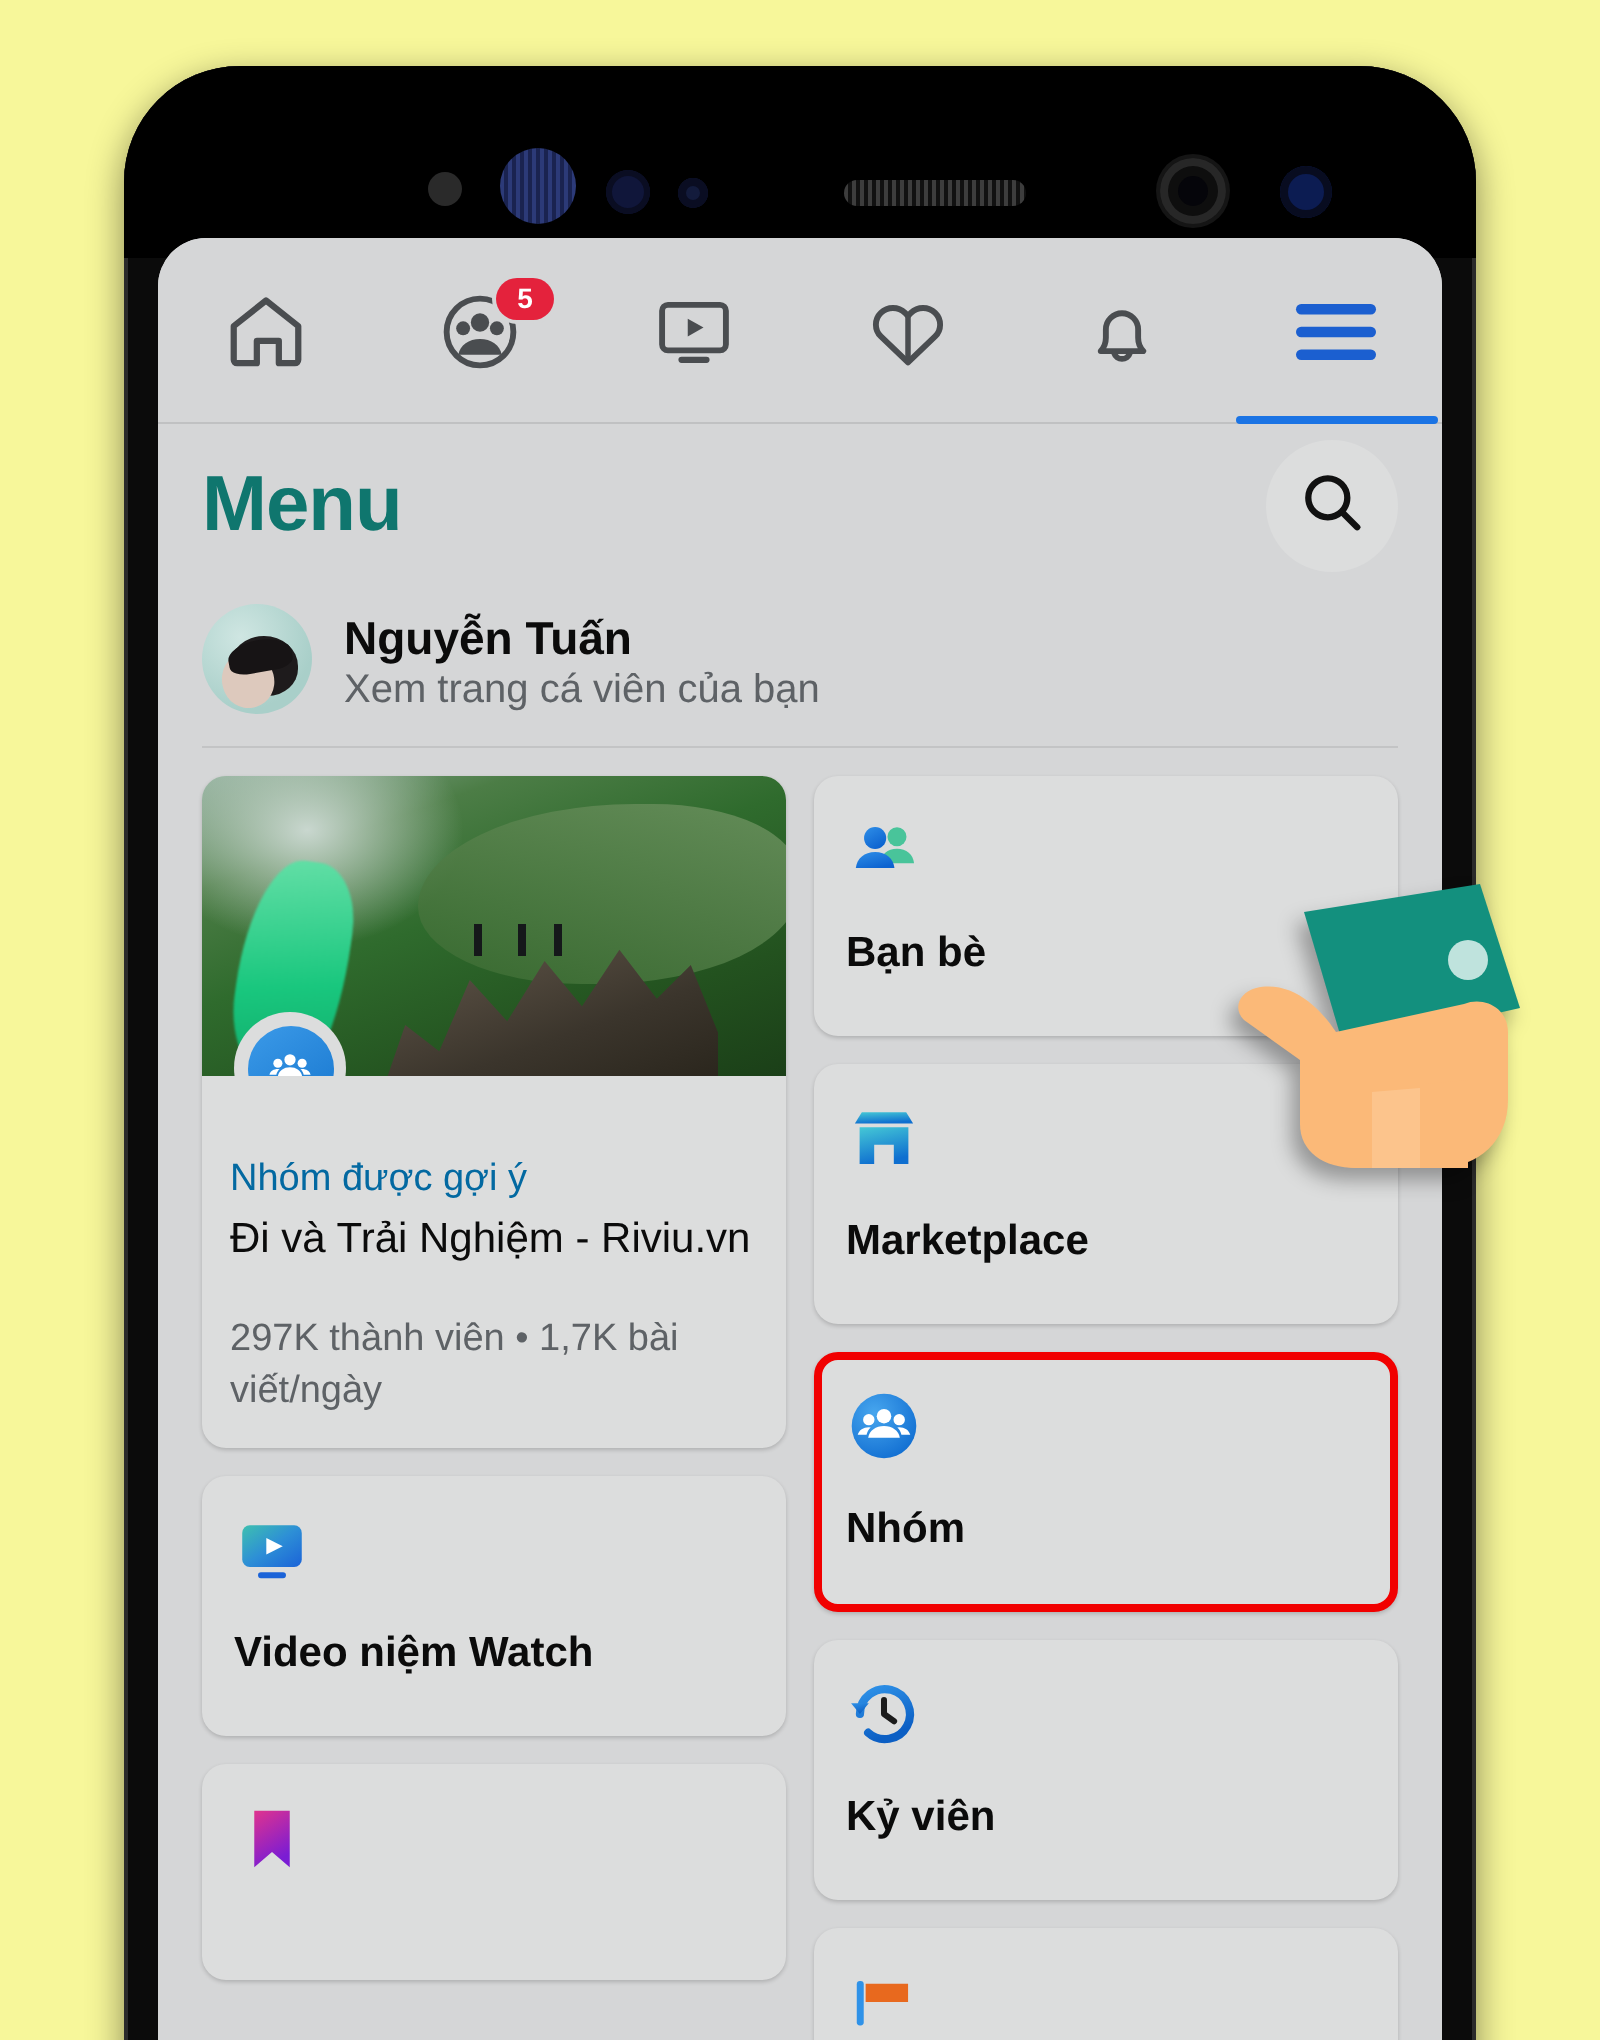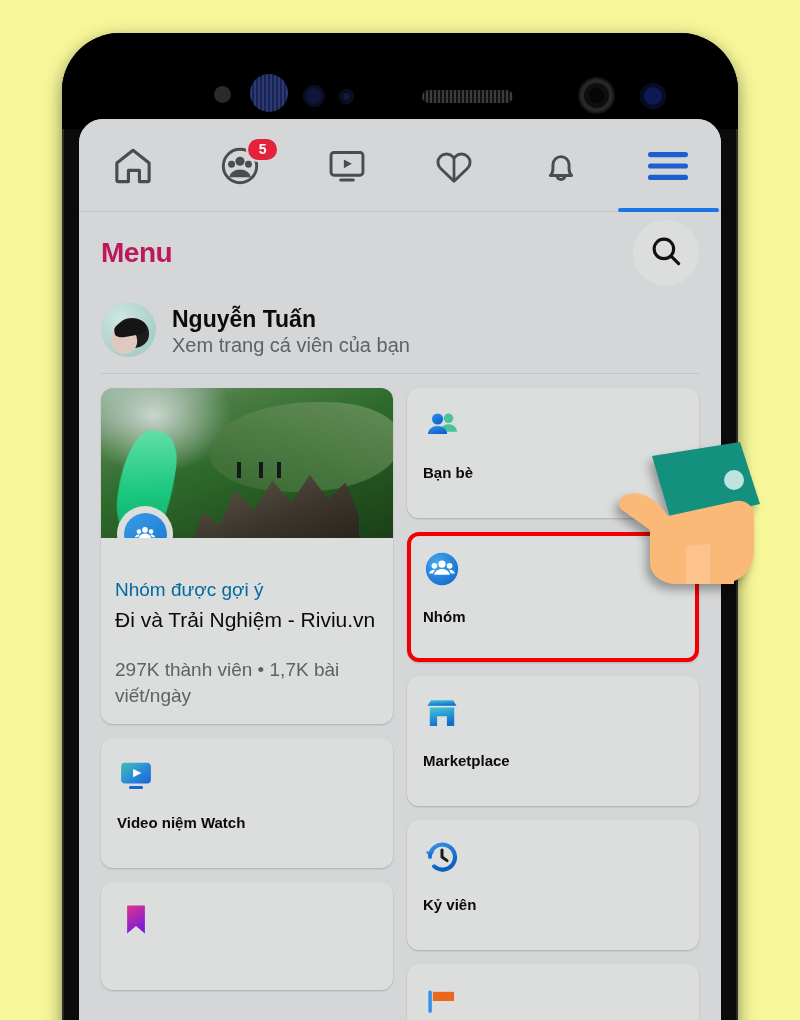--- a/index.html
+++ b/index.html
@@ -54,41 +54,41 @@
   #nav-divider{position:absolute;left:0;bottom:0;width:100%;height:1px;background:#c0c1c2;}
   #nav-active-underline{position:absolute;right:2px;bottom:0;width:101px;height:4px;background:#1b74e4;border-radius:2px;}
   #friends-badge{
     position:absolute;top:20px;left:58%;min-width:21px;height:21px;padding:0 4px;border-radius:11px;
     background:#e4223c;color:#fff;font-size:14px;font-weight:bold;line-height:21px;text-align:center;
     box-shadow:0 0 0 2px #d5d6d7;
   }
 
   
   #menu-header{display:flex;align-items:center;justify-content:space-between;padding:8px 22px 4px 22px;}
-  #page-title{font-size:28px;font-weight:bold;color:#be185d;letter-spacing:-.5px;text-align:center;}
+  #page-title{font-size:39px;font-weight:bold;color:#0f766e;letter-spacing:-.5px;text-align:center;}
   #search-button{width:66px;height:66px;border-radius:50%;background:#dcdddd;display:flex;align-items:center;justify-content:center;}
 
   
   #profile-row{display:flex;align-items:flex-end;gap:16px;padding:12px 22px 16px 22px;}
   #avatar{width:55px;height:55px;border-radius:50%;overflow:hidden;flex:none;position:relative;
      background:radial-gradient(circle at 35% 30%,#cfe6e2,#a9cfc9 70%);}
   #avatar .hair{position:absolute;left:14px;top:16px;width:34px;height:30px;border-radius:50% 50% 45% 45%;background:#1e1b1c;}
   #avatar .face{position:absolute;left:10px;top:24px;width:26px;height:28px;border-radius:50% 50% 48% 48%;background:#ddc9bd;transform:rotate(-14deg);}
   #avatar .fringe{position:absolute;left:13px;top:18px;width:32px;height:16px;border-radius:50% 50% 30% 30%;background:#171415;transform:rotate(-10deg);}
   #profile-name{font-size:23px;font-weight:bold;color:#0b0b0b;line-height:1.15;}
   #profile-subtitle{font-size:20px;color:#5e6266;margin-top:2px;}
 
   #section-divider{height:1px;background:#c3c4c5;margin:0 22px;}
 
   
   #card-grid{display:flex;gap:14px;padding:14px 22px 0 22px;}
   .grid-col{flex:1;display:flex;flex-direction:column;gap:14px;min-width:0;}
   .card{background:#dcdddd;border-radius:12px;box-shadow:0 1px 2px rgba(0,0,0,.18);}
   .tile{padding:18px 16px 20px 16px;min-height:92px;}
-  .tile-label{font-size:15px;font-weight:bold;color:#0b0b0b;margin-top:16px;}
+  .tile-label{font-size:21px;font-weight:bold;color:#0b0b0b;margin-top:16px;}
   .tile-icon{width:38px;height:38px;}
   #tile-groups{border:4px solid #f10000;border-radius:12px;padding:14px 12px 16px 12px;}
 
   
   #group-card{overflow:hidden;position:relative;}
   #group-cover{height:150px;position:relative;overflow:hidden;
     background:
       radial-gradient(ellipse 120px 90px at 18% 18%,#c9d7cf 0%,rgba(201,215,207,0) 65%),
       linear-gradient(160deg,#8fae9a 0%,#4c7d46 22%,#2f6b2d 45%,#23521f 75%,#1b3f18 100%);
   }
@@ -308,55 +308,55 @@
                   <linearGradient id="gFr" x1="0" y1="0" x2=".6" y2="1">
                 <stop offset="0" stop-color="#2f8fe8"></stop>
                     <stop offset="1" stop-color="#0d63d0"></stop>
               </linearGradient>
                 </defs>
             </svg>
           </span>
           <div class="tile-label">Bạn bè</div>
         </div>
 
+        <div class="card tile">
+          <span class="tile-icon">
+            <svg width="38" height="38" viewBox="0 0 24 24">
+              <defs>
+                  <linearGradient id="gMk" x1="0" y1="0" x2=".3" y2="1">
+                <stop offset="0" stop-color="#45c8d6"></stop>
+                    <stop offset="1" stop-color="#0f6fd0"></stop>
+              </linearGradient>
+                </defs>
+              <path d="M2.8 7.4 5 3.9h14l2.2 3.5z" fill="url(#gMk)"></path>
+              <path d="M4.3 8.6h15.4v11.6h-4.6v-6.1H8.9v6.1H4.3z" fill="url(#gMk)"></path>
+            </svg>
+          </span>
+          <div class="tile-label">Marketplace</div>
+        </div>
+
         <div class="card tile" id="tile-groups">
           <span class="tile-icon">
             <svg width="38" height="38" viewBox="0 0 24 24">
               <defs>
                   <radialGradient id="gGrp" cx=".35" cy=".3" r=".85">
                 <stop offset="0" stop-color="#47a6ee"></stop>
                     <stop offset="1" stop-color="#0c69cf"></stop>
               </radialGradient>
                 </defs>
               <circle cx="12" cy="12" r="10.2" fill="url(#gGrp)"></circle>
               <circle cx="12" cy="8.9" r="2.3" fill="#fff"></circle>
               <circle cx="7.2" cy="10" r="1.8" fill="#fff"></circle>
               <circle cx="16.8" cy="10" r="1.8" fill="#fff"></circle>
               <path d="M12 12c-2.6 0-4.6 1.4-5 3.7h10c-.4-2.3-2.4-3.7-5-3.7z" fill="#fff"></path>
               <path d="M7.2 12.4c-1.7 0-3.1.9-3.5 2.4h2.8c.2-.9.6-1.7 1.3-2.3z" fill="#fff"></path>
               <path d="M16.8 12.4c1.7 0 3.1.9 3.5 2.4h-2.8c-.2-.9-.6-1.7-1.3-2.3z" fill="#fff"></path>
             </svg>
           </span>
           <div class="tile-label">Nhóm</div>
-        </div>
-
-        <div class="card tile">
-          <span class="tile-icon">
-            <svg width="38" height="38" viewBox="0 0 24 24">
-              <defs>
-                  <linearGradient id="gMk" x1="0" y1="0" x2=".3" y2="1">
-                <stop offset="0" stop-color="#45c8d6"></stop>
-                    <stop offset="1" stop-color="#0f6fd0"></stop>
-              </linearGradient>
-                </defs>
-              <path d="M2.8 7.4 5 3.9h14l2.2 3.5z" fill="url(#gMk)"></path>
-              <path d="M4.3 8.6h15.4v11.6h-4.6v-6.1H8.9v6.1H4.3z" fill="url(#gMk)"></path>
-            </svg>
-          </span>
-          <div class="tile-label">Marketplace</div>
         </div>
 
         <div class="card tile">
           <span class="tile-icon">
             <svg width="38" height="38" viewBox="0 0 24 24" fill="none">
               <defs>
                   <linearGradient id="gMem" x1="0" y1="0" x2=".4" y2="1">
                 <stop offset="0" stop-color="#2f92e8"></stop>
                     <stop offset="1" stop-color="#0c5fc4"></stop>
               </linearGradient>

